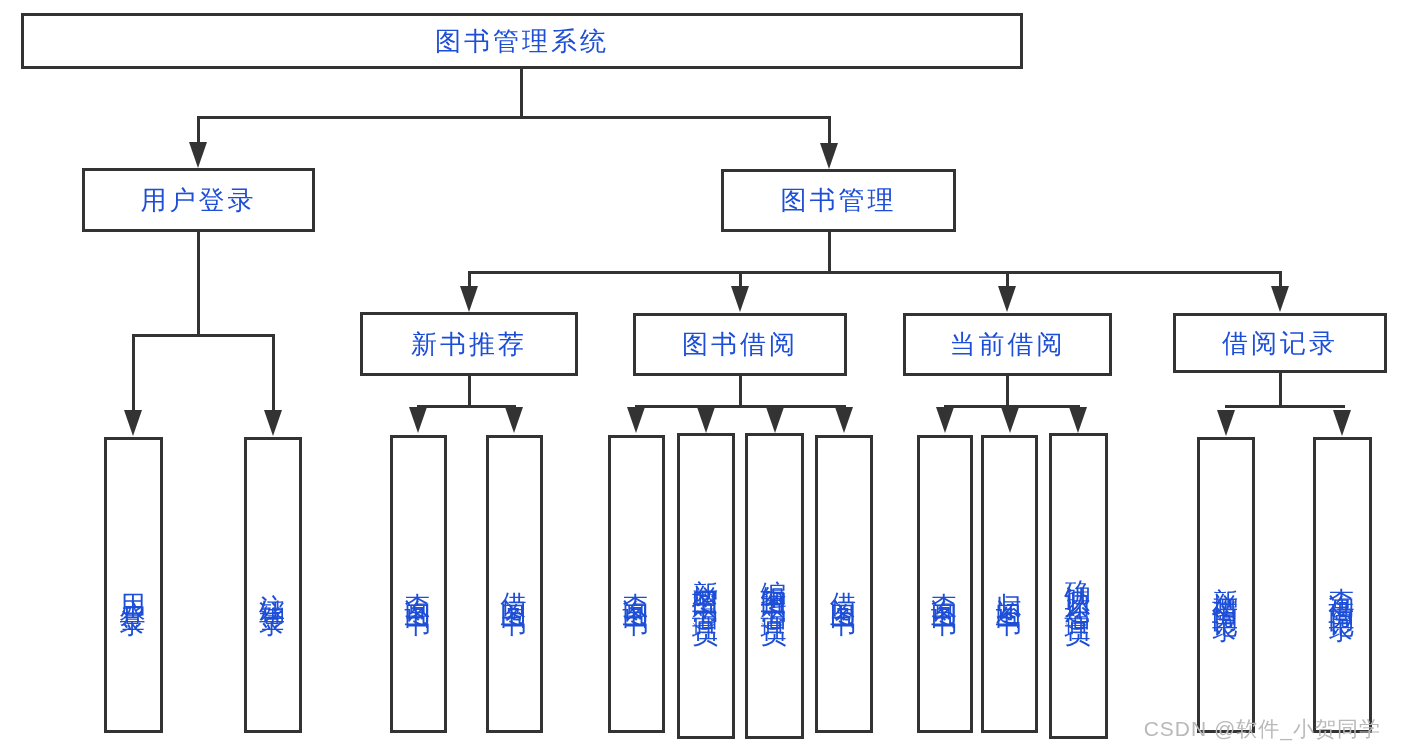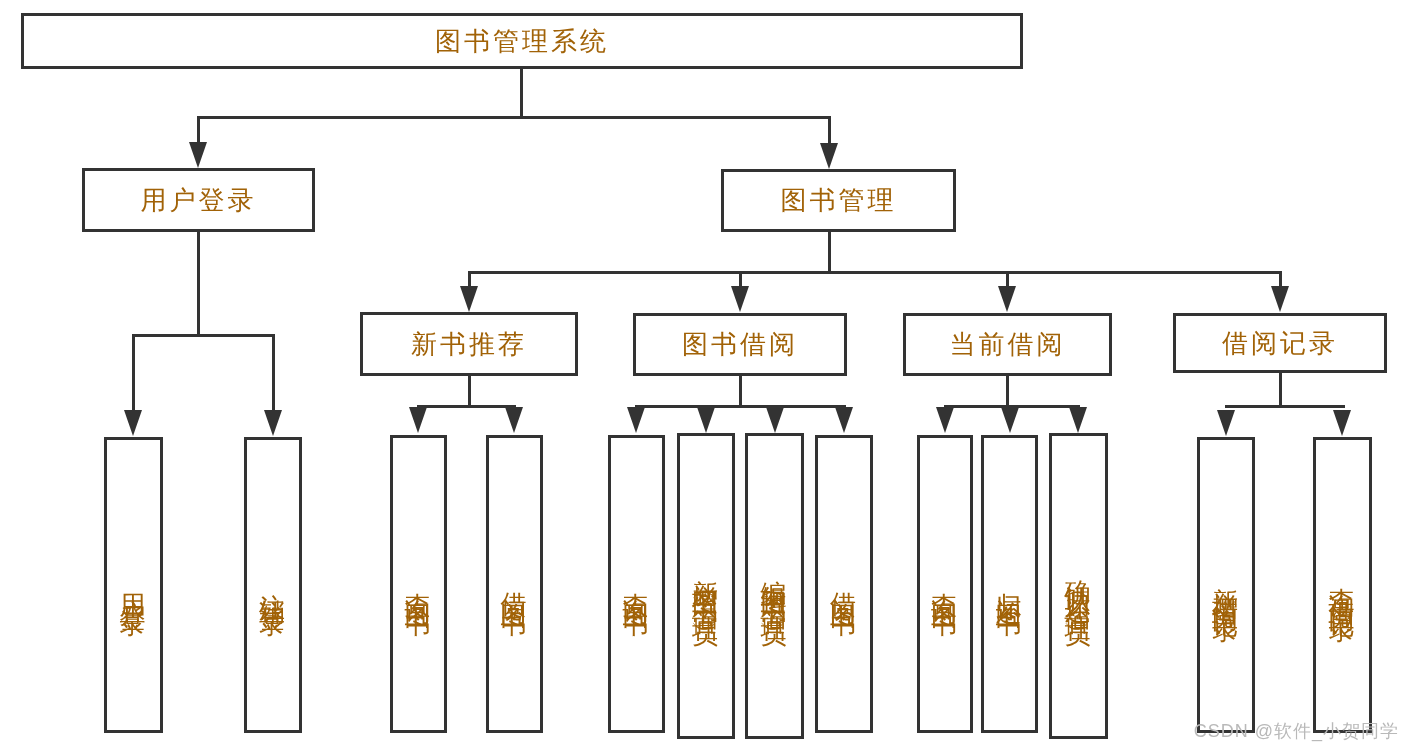--- a/index.html
+++ b/index.html
@@ -15,21 +15,21 @@
     background: #ffffff;
   }
   .box {
     position: absolute;
     box-sizing: border-box;
     background: #ffffff;
     border: 3px solid #333333;
     display: flex;
     align-items: center;
     justify-content: center;
-    color: #a16207;
+    color: #1d4ed8;
     z-index: 2;
   }
   .box .lbl {
     font-size: 26px;
     letter-spacing: 3px;
     white-space: nowrap;
   }
   .box.v .lbl {
     writing-mode: vertical-rl;
     text-orientation: mixed;
@@ -46,23 +46,23 @@
   .arrow {
     position: absolute;
     width: 0; height: 0;
     border-left: 9px solid transparent;
     border-right: 9px solid transparent;
     border-top: 26px solid #333333;
     z-index: 1;
   }
   .watermark {
     position: absolute;
-    right: 6px;
+    right: 24px;
     bottom: 4px;
-    font-size: 18px;
+    font-size: 21px;
     letter-spacing: 1px;
     color: #b9b9b9;
     z-index: 5;
     white-space: nowrap;
     margin-top: 30px;
   }
 </style>
 </head>
 <body>
 

